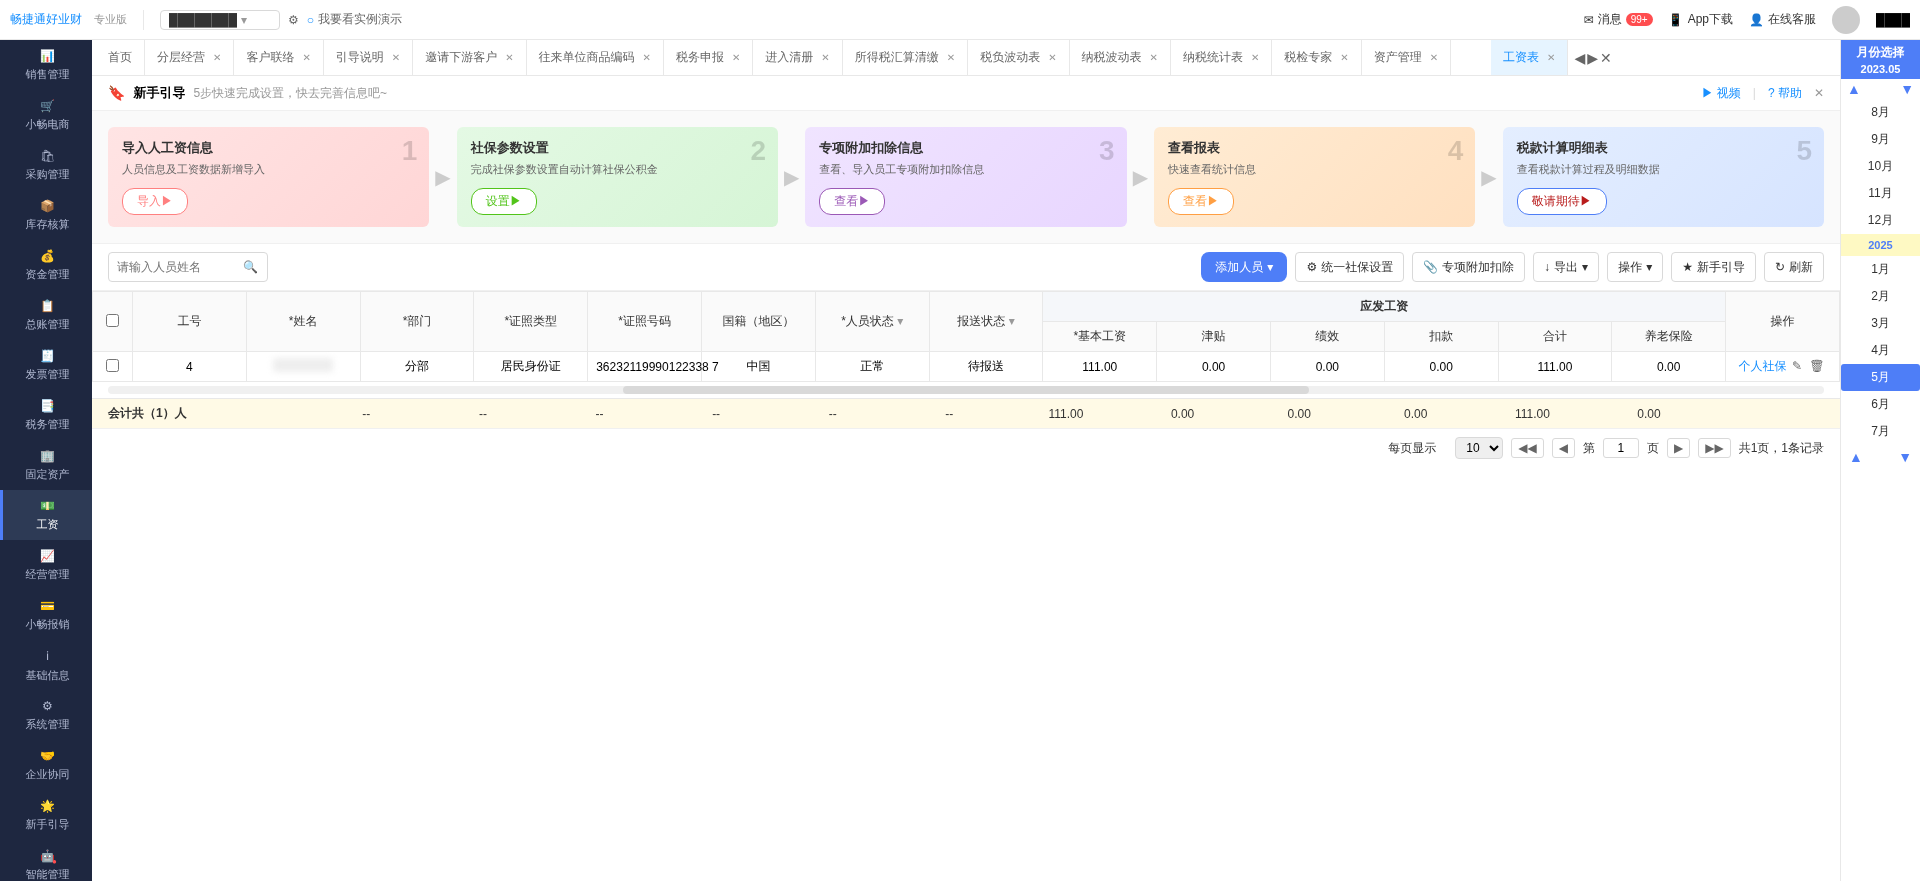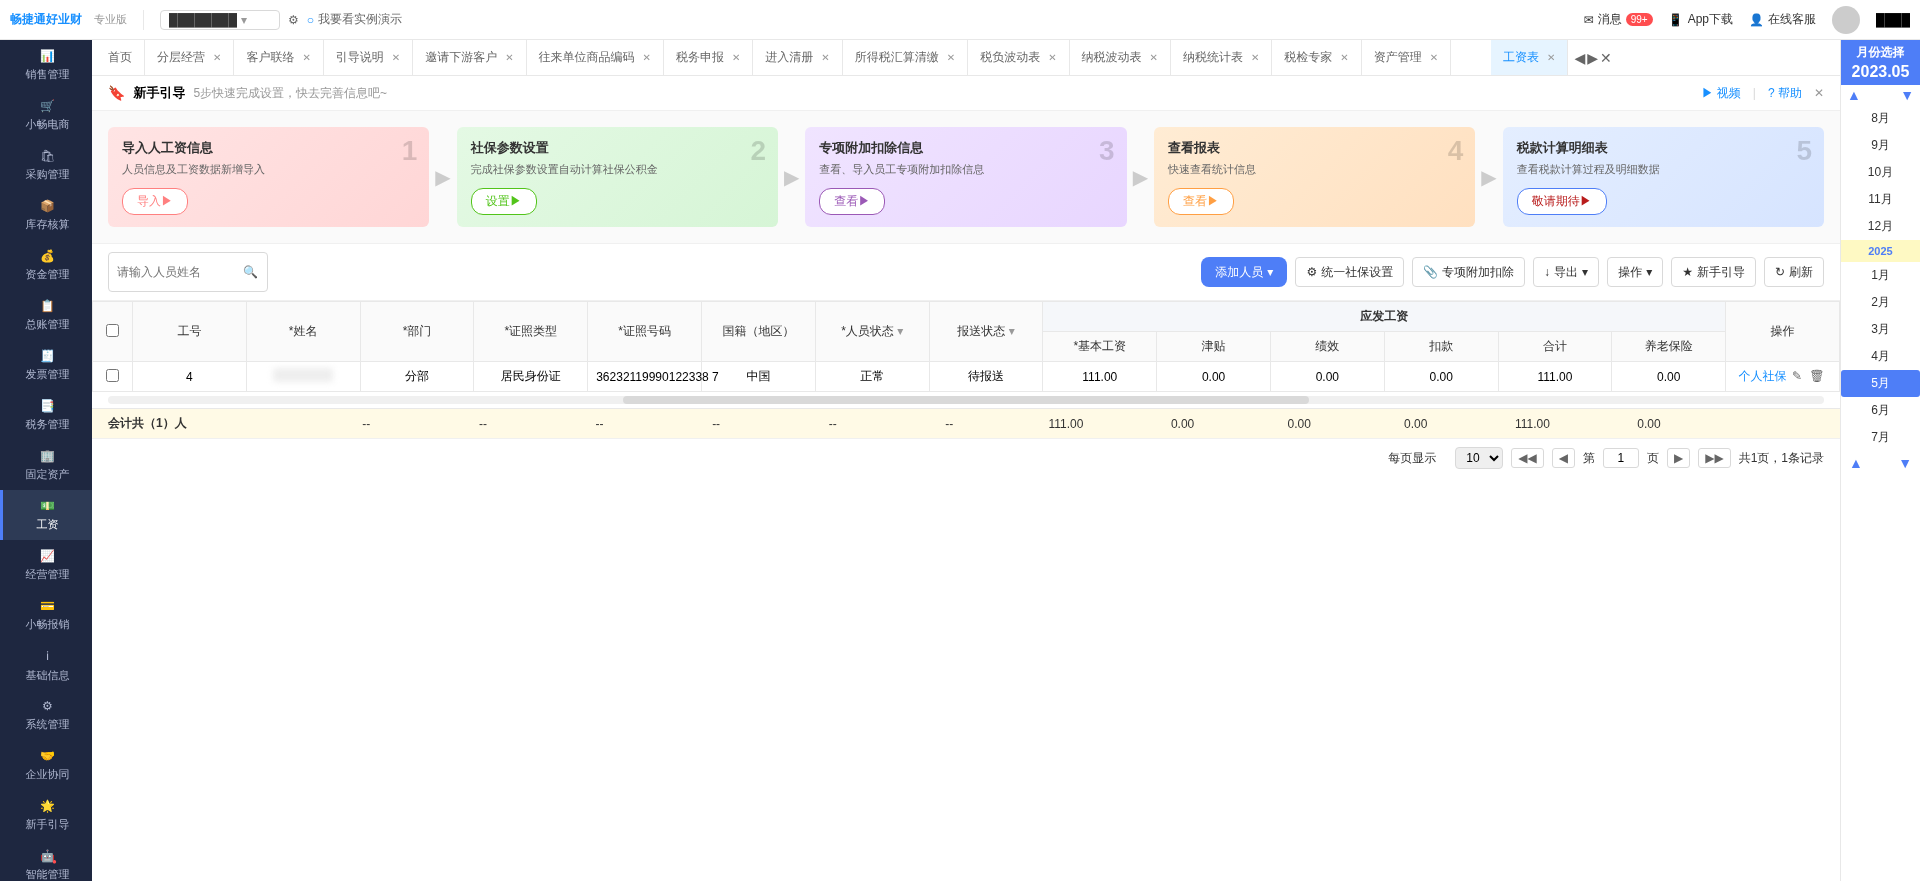--- a/index.html
+++ b/index.html
@@ -10,21 +10,21 @@
       height: 40px;
       background: #fff;
       display: flex;
       align-items: center;
       padding: 0 10px;
       border-bottom: 1px solid #e8e8e8;
       justify-content: space-between;
     }
     .top-header-left { display: flex; align-items: center; gap: 8px; }
     .top-header-right { display: flex; align-items: center; gap: 16px; }
-    .logo-area { display: flex; align-items: flex-start; gap: 4px; color: #1890ff; font-weight: bold; font-size: 14px; }
+    .logo-area { display: flex; align-items: flex-start; gap: 4px; color: #1890ff; font-weight: normal; font-size: 14px; }
     .search-demo { color: #666; font-size: 12px; display: flex; align-items: center; gap: 4px; }
     .header-btn { display: flex; align-items: center; gap: 4px; color: #333; cursor: pointer; font-size: 12px; }
     .badge-red { background: #ff4d4f; color: #fff; font-size: 10px; padding: 1px 5px; border-radius: 8px; }
     .user-avatar { width: 28px; height: 28px; background: #ccc; border-radius: 50%; }
 
     
     .main-layout { display: flex; flex: 1; overflow: hidden; }
 
     
     .sidebar {
@@ -142,21 +142,21 @@
       gap: 8px;
       background: #fff;
       border-bottom: 1px solid #f0f0f0;
     }
     .search-input-wrap {
       display: flex;
       align-items: center;
       border: 1px solid #d9d9d9;
       border-radius: 4px;
       padding: 0 8px;
-      height: 40px;
+      height: 30px;
       background: #fff;
       gap: 6px;
       width: 160px;
     }
     .search-input-wrap input { border: none; outline: none; font-size: 12px; width: 120px; color: #333; }
     .toolbar-right { margin-left: auto; display: flex; align-items: center; gap: 8px; }
     .btn-primary {
       background: #4e7ef7;
       color: #fff;
       border: none;
@@ -636,21 +636,21 @@
         <button class="page-btn">▶</button>
         <button class="page-btn">▶▶</button>
         <span>共1页，1条记录</span>
       </div>
     </div>
   </div>
 
   <div style="width:80px;background:#fff;border-left:1px solid #e8e8e8;display:flex;flex-direction:column;overflow:hidden;">
     <div class="month-panel-header">
       <div>月份选择</div>
-      <div style="font-size:16px;margin-top:2px;">2023.05</div>
+      <div style="font-size:11px;margin-top:2px;">2023.05</div>
     </div>
     <div class="month-panel-nav">
       <span class="month-panel-nav-btn">▲</span>
       <span class="month-panel-nav-btn">▼</span>
     </div>
     <div class="month-item">8月</div>
     <div class="month-item">9月</div>
     <div class="month-item">10月</div>
     <div class="month-item">11月</div>
     <div class="month-item">12月</div>

